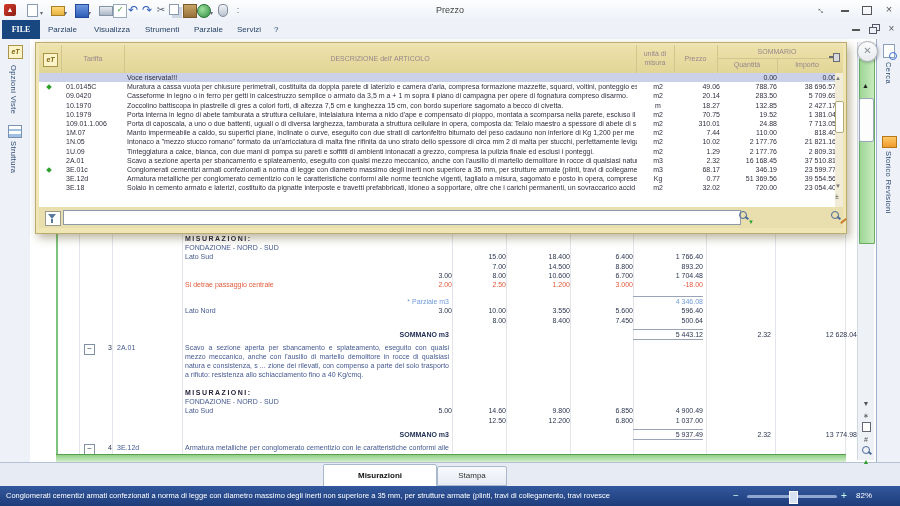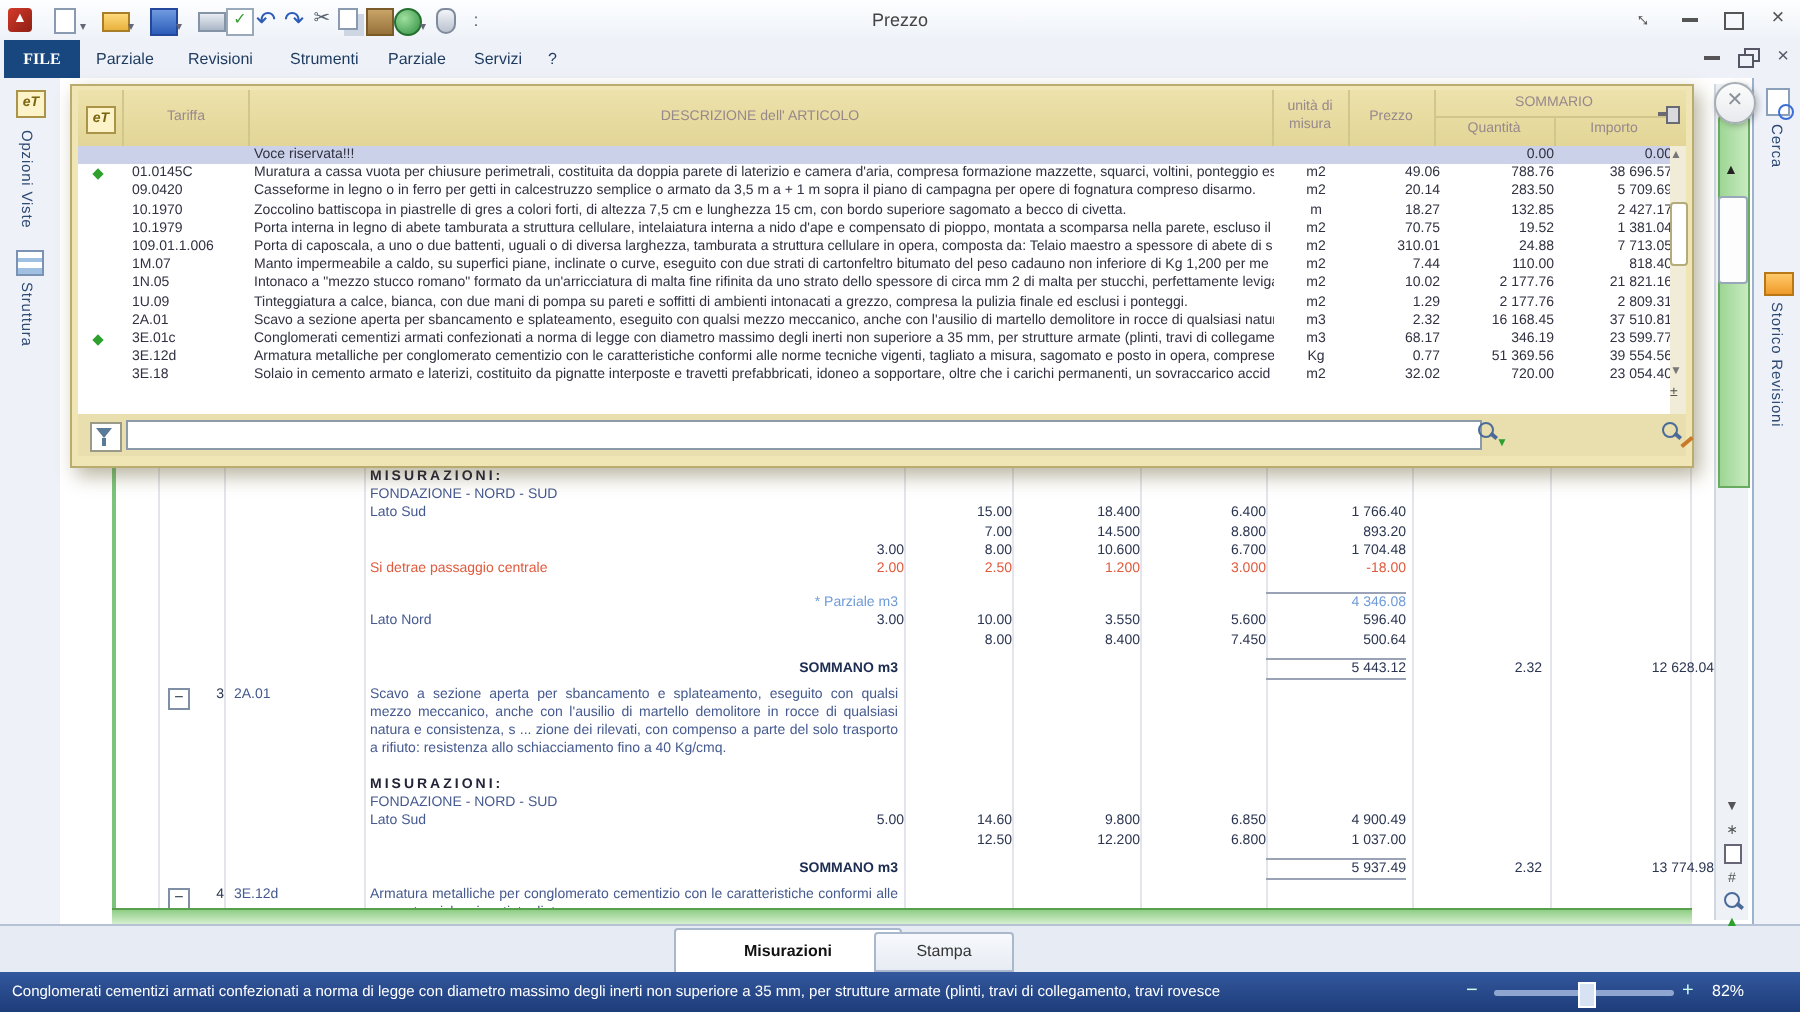--- a/index.html
+++ b/index.html
@@ -194,21 +194,21 @@
     <div class="winbtn" style="left:813px;"><span class="wb-float">↔</span></div>
     <div class="winbtn" style="left:836px;"><span class="wb-min"></span></div>
     <div class="winbtn" style="left:858px;"><span class="wb-box"></span></div>
     <div class="winbtn" style="left:880px;">×</div>
   </div>
 
   <div class="menubar">
     <div id="menuitems">
         <div class="menuitem file-tab" style="left: 2px;">FILE</div>
         <div class="menuitem" style="left: 44px;">Parziale</div>
-        <div class="menuitem" style="left: 90px;">Revisioni</div>
+        <div class="menuitem" style="left: 90px;">Visualizza</div>
         <div class="menuitem" style="left: 141px;">Strumenti</div>
         <div class="menuitem" style="left: 190px;">Parziale</div>
         <div class="menuitem" style="left: 233px;">Servizi</div>
         <div class="menuitem" style="left: 270px;">?</div>
       </div>
     <div class="childbtn" style="left:848px;"><span class="wb-min"></span></div>
     <div class="childbtn" style="left:866px;"><span class="wb-restore"><i></i><i></i></span></div>
     <div class="childbtn" style="left:884px;">×</div>
   </div>
 
@@ -503,21 +503,21 @@
           <span class="garrow">▼</span>
         </span>
       <span class="psearch2 lens">
           <span class="pencil"></span>
         </span>
     </div>
   </div>
   <div class="popclose">✕</div>
 
   <div class="bottombar">
-    <div class="btab active" style="left:323px;width:112px;margin-left:14px;">Misurazioni</div>
+    <div class="btab active" style="left:323px;width:112px;">Misurazioni</div>
     <div class="btab" style="left:437px;width:68px;">Stampa</div>
 
   </div>
 
   <div class="statusbar">
     <div class="sbtext">Conglomerati cementizi armati confezionati a norma di legge con diametro massimo degli inerti non superiore a 35 mm, per strutture armate (plinti, travi di collegamento, travi rovesce</div>
     <div class="zoomminus" style="left:733px;">−</div>
     <div class="zoomtrack">
         <div class="zoomthumb"></div>
       </div>

